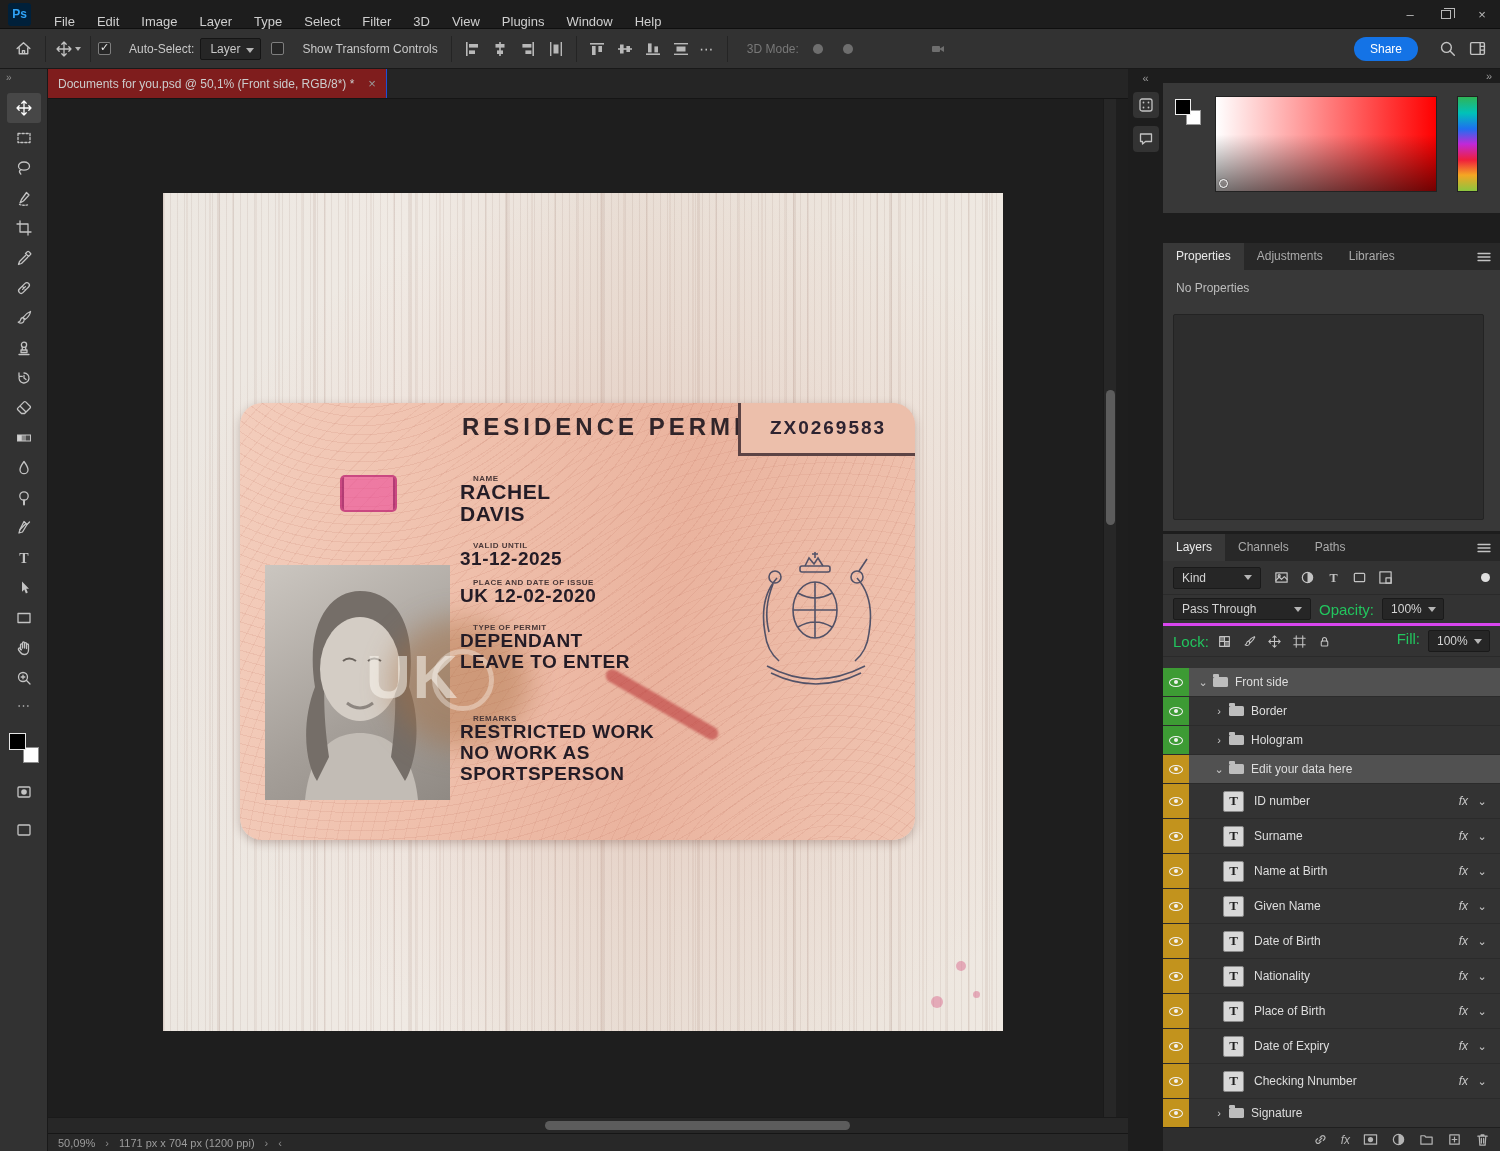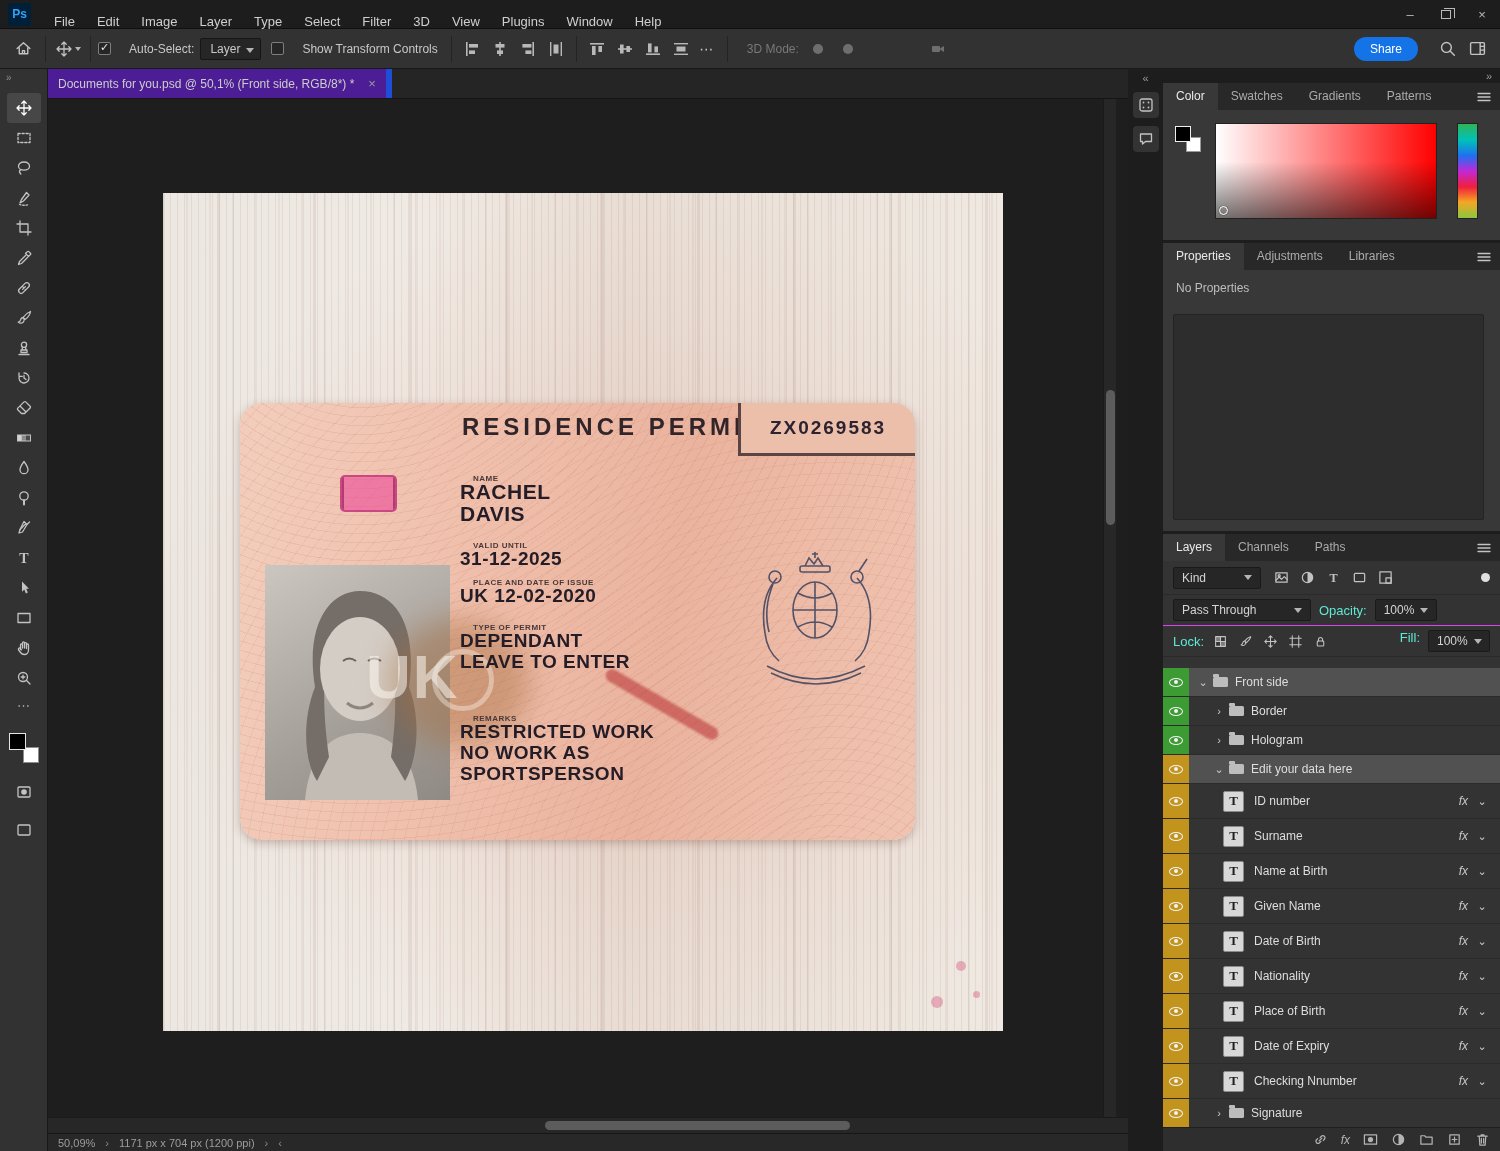--- a/index.html
+++ b/index.html
@@ -61,22 +61,22 @@
   .tool.sel .ic { stroke:#ffffff; }
   .tool-ellipsis { color:#b5b5b5; font-size:13px; height:24px; }
   .swatch-widget { position:relative; width:30px; height:30px; margin-top:16px; }
   .sw-bg { position:absolute; right:0; bottom:0; width:16px; height:16px; background:#fff; border:1px solid #8c8c8c; }
   .sw-fg { position:absolute; left:0; top:0; width:17px; height:17px; background:#000; border:1px solid #e6e6e6; }
   .tb-bottom { margin-top:14px; display:flex; flex-direction:column; gap:8px; align-items:center; }
 
   
   .docarea { position:absolute; left:48px; top:69px; width:1080px; bottom:0; background:#1e1e1e; }
   .tabbar { height:30px; background:#252525; border-bottom:1px solid #151515; display:flex; }
-  .doc-tab { background:#4c1d95; display:flex; align-items:center; padding:0 10px; font-size:12px;
-             color:#cccccc; border-right:6px solid #1d4ed8; }
+  .doc-tab { background:#7f1d1d; display:flex; align-items:center; padding:0 10px; font-size:12px;
+             color:#cccccc; border-right:1px solid #1d4ed8; }
   .tab-close { margin-left:14px; color:#9a9a9a; font-size:13px; }
   .canvas { position:absolute; left:0; top:30px; right:0; bottom:34px; background:#1e1e1e; overflow:hidden; }
 
   
   .wood { position:absolute; left:115px; top:94px; width:840px; height:838px;
     background:
       radial-gradient(ellipse at 58% 52%, rgba(209,115,88,0.20), rgba(209,115,88,0.05) 48%, rgba(0,0,0,0) 72%),
       repeating-linear-gradient(90deg, rgba(123,90,78,0.10) 0 1px, rgba(0,0,0,0) 1px 7px),
       repeating-linear-gradient(90deg, rgba(150,108,92,0.09) 0 2px, rgba(0,0,0,0) 2px 23px),
       repeating-linear-gradient(90deg, rgba(0,0,0,0) 0 54px, rgba(140,100,85,0.12) 54px 57px, rgba(0,0,0,0) 57px 96px),
@@ -169,23 +169,23 @@
   #layersPanel .pbody { position:absolute; left:0; right:0; top:27px; bottom:0; background:#333333; }
   .lp-row { display:flex; align-items:center; padding:0 10px; }
   .lp-filter { height:34px; border-bottom:1px solid #2a2a2a; gap:2px; }
   .dd { background:#262626; border:1px solid #1a1a1a; border-radius:2px; height:22px; display:flex;
         align-items:center; padding:0 8px; font-size:12px; color:#d4d4d4; gap:6px; }
   .dd .caret { width:0; height:0; border-left:4px solid transparent; border-right:4px solid transparent;
                border-top:5px solid #b5b5b5; margin-left:auto; }
   .kind-dd { width:88px; margin-right:6px; }
   .filter-ic { width:24px; height:22px; display:flex; align-items:center; justify-content:center; }
   .pin-toggle { margin-left:auto; width:9px; height:9px; border-radius:50%; background:#e0e0e0; }
-  .lp-blend { height:31px; gap:8px; border-bottom:1px solid #d946ef; }
+  .lp-blend { height:31px; gap:8px; border-bottom:3px solid #d946ef; }
   .blend-dd { width:138px; }
-  .small-lbl { font-size:13px; color:#5eead4; white-space:nowrap; }
+  .small-lbl { font-size:15px; color:#22c55e; white-space:nowrap; }
   .num-dd { width:62px; }
   .lp-lock { height:31px; gap:7px; border-bottom:1px solid #2a2a2a; }
   .lock-ic { width:18px; height:20px; display:flex; align-items:center; justify-content:center; }
   .fill-group { margin-left:auto; display:flex; align-items:flex-start; gap:8px; }
 
   .layer-list { position:absolute; left:0; right:0; top:107px; bottom:24px; overflow:hidden; background:#333333; }
   .lrow { display:flex; align-items:center; border-bottom:1px solid #2b2b2b; background:#333333; position:relative; }
   .h29 { height:29px; } .h35 { height:35px; }
   .lrow.sel { background:#515151; }
   .ltag { width:26px; align-self:stretch; display:flex; align-items:center; justify-content:center; flex:none; }
@@ -617,31 +617,20 @@
       </svg>
   </div>
 </div>
 
 <div class="rightcol">
   <div class="dock-top">
     <span>»</span>
   </div>
 
   <div class="panel" id="colorPanel">
-    <div class="ptabs">
-      <div class="ptab active">Color</div>
-      <div class="ptab">Swatches</div>
-      <div class="ptab">Gradients</div>
-      <div class="ptab">Patterns</div>
-      <div class="ptab-menu">
-        <svg class="ic" width="14" height="10" viewBox="0 0 14 10">
-            <path d="M1 1.5h12M1 5h12M1 8.5h12"></path>
-          </svg>
-      </div>
-    </div>
     <div class="pbody">
       <div class="cp-sw">
         <span class="w"></span>
         <span class="b"></span>
       </div>
       <div class="sat-box">
         <span class="sat-cursor"></span>
       </div>
       <div class="hue-bar"></div>
     </div>

